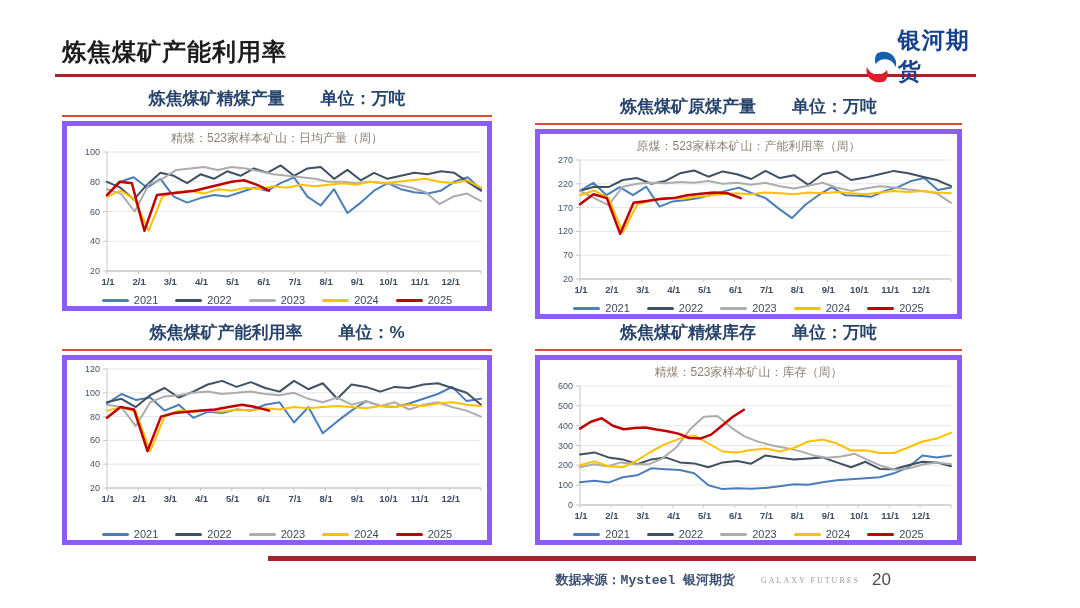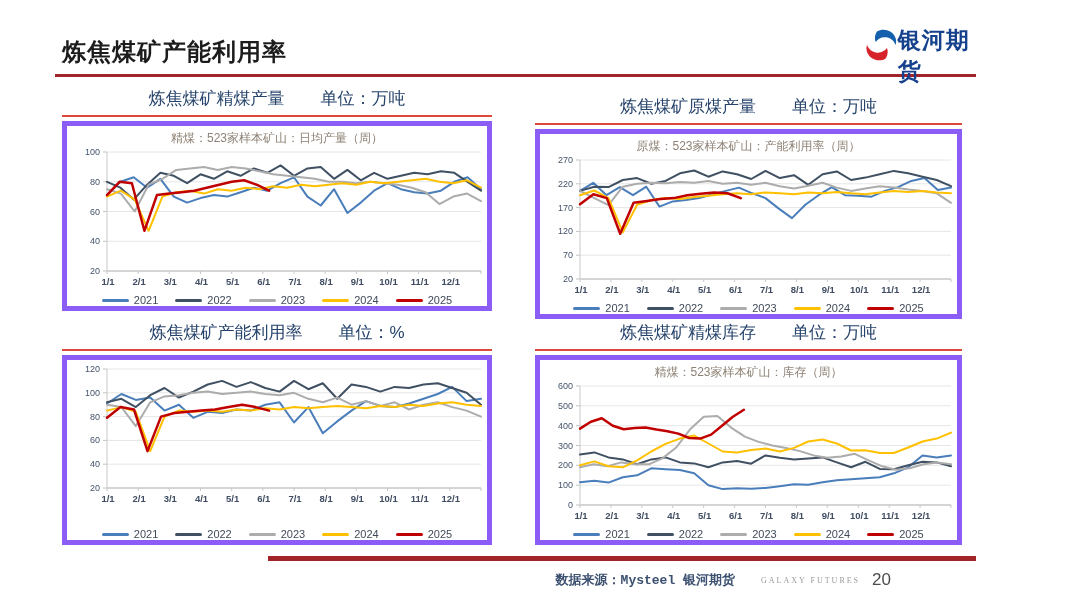--- a/index.html
+++ b/index.html
@@ -1,24 +1,24 @@
 <!DOCTYPE html>
 <html><head>
 <meta charset="utf-8">
 <style>
   html,body{margin:0;padding:0;background:#ffffff;}
   .page{position:relative;width:976px;height:608px;background:#ffffff;overflow:hidden;
         font-family:"Liberation Sans","DejaVu Sans",sans-serif;}
   .main-title{position:absolute;left:62px;top:36px;font-size:24px;font-weight:bold;color:#1c1c1c;letter-spacing:1px;}
   .header-rule{position:absolute;left:55px;top:74px;width:958px;height:3px;background:#a02428;}
-  .logo{position:absolute;left:865px;top:25px;display:flex;align-items:flex-start;}
+  .logo{position:absolute;left:865px;top:25px;display:flex;align-items:flex-end;}
   .logo-text{font-size:23px;font-weight:bold;color:#16418c;letter-spacing:1px;}
   .panel{position:absolute;}
   .panel-title-row{display:flex;justify-content:center;align-items:baseline;gap:36px;height:22px;line-height:22px;}
-  .panel-title,.panel-unit{font-size:17px;font-weight:normal;color:#26436b;}
+  .panel-title,.panel-unit{font-size:17px;font-weight:bold;color:#26436b;}
   .panel-rule{height:2px;background:#dd4a3a;margin-top:5px;}
   .panel-box{margin-top:4px;height:190px;box-sizing:border-box;border:5px solid #8b5cf6;background:#fff;
              padding:4px 6px 2px;display:flex;flex-direction:column;}
   .panel-subtitle{text-align:center;font-size:12px;color:#8d8175;height:17px;line-height:17px;white-space:nowrap;}
   .chart-area{flex:1;min-height:0;}
   svg text{font-family:"Liberation Sans","DejaVu Sans",sans-serif;}
   .legend{display:flex;justify-content:center;align-items:center;gap:17px;height:24px;}
   .legend-item{display:flex;align-items:center;gap:5px;font-size:11px;color:#404a5a;margin-top:16px;}
   .legend-swatch{display:inline-block;width:27px;height:3px;border-radius:2px;}
   .footer-bar{position:absolute;left:268px;top:556px;width:812px;height:5px;background:#a02428;}

